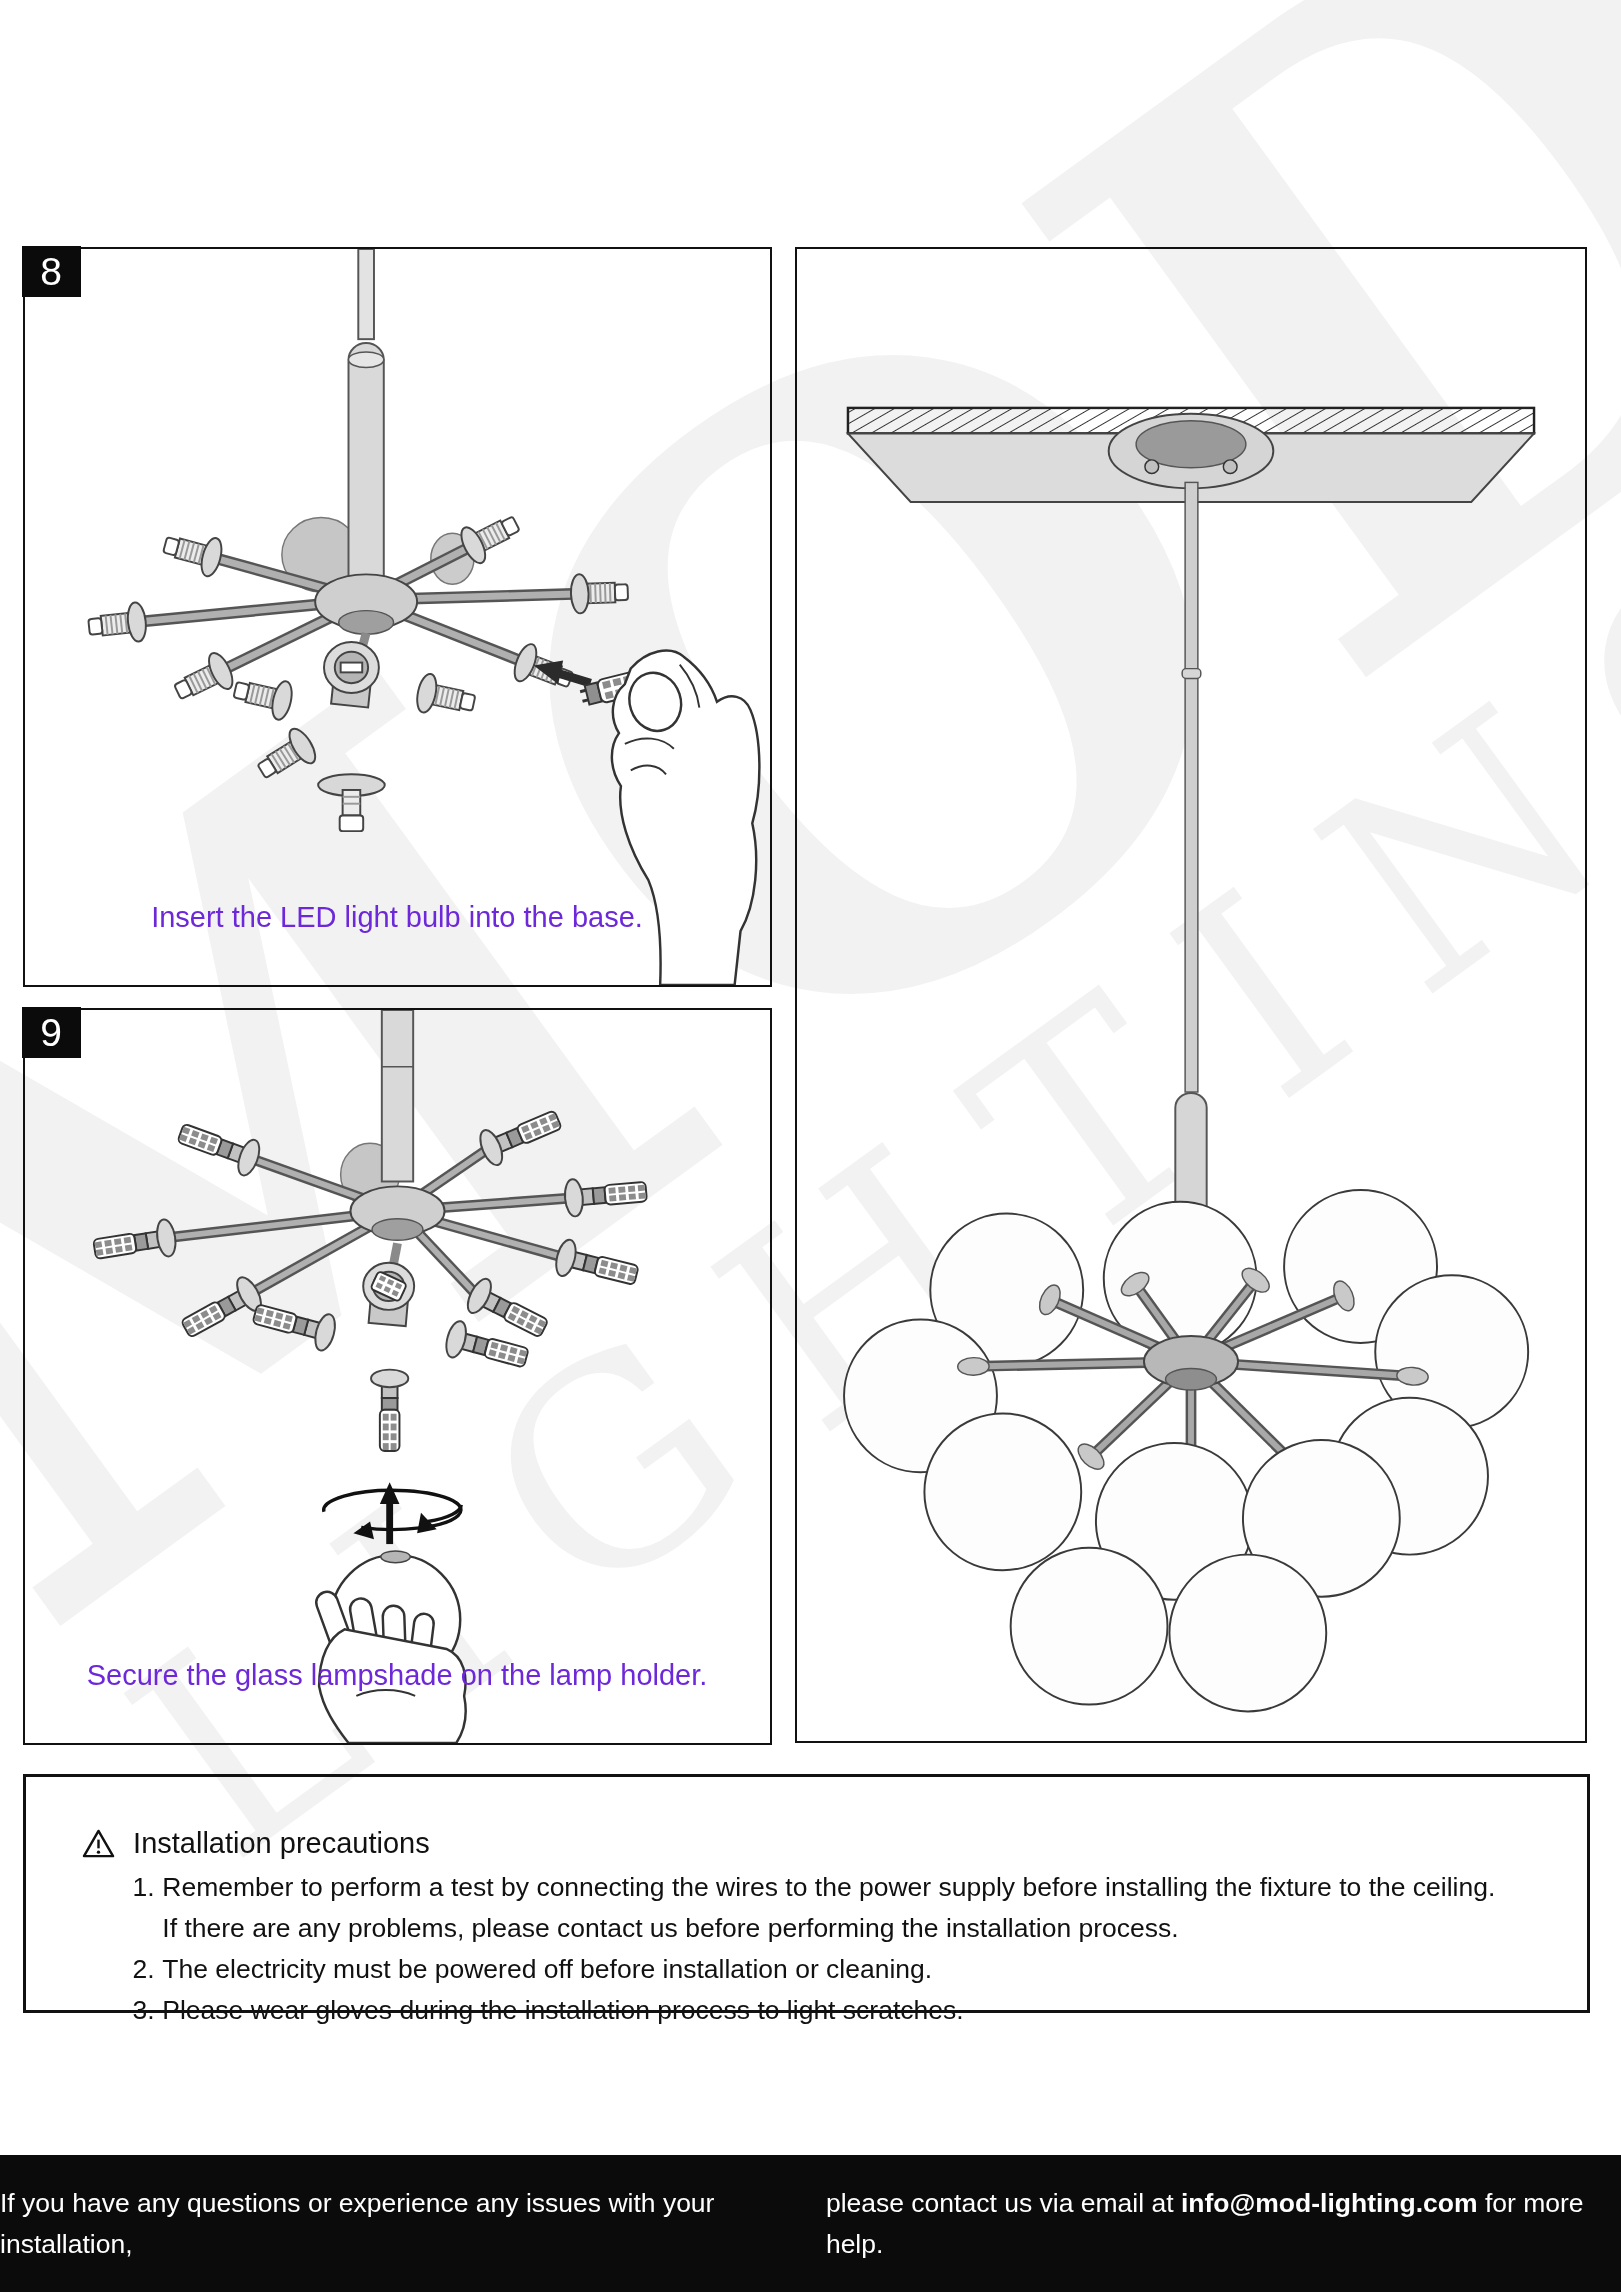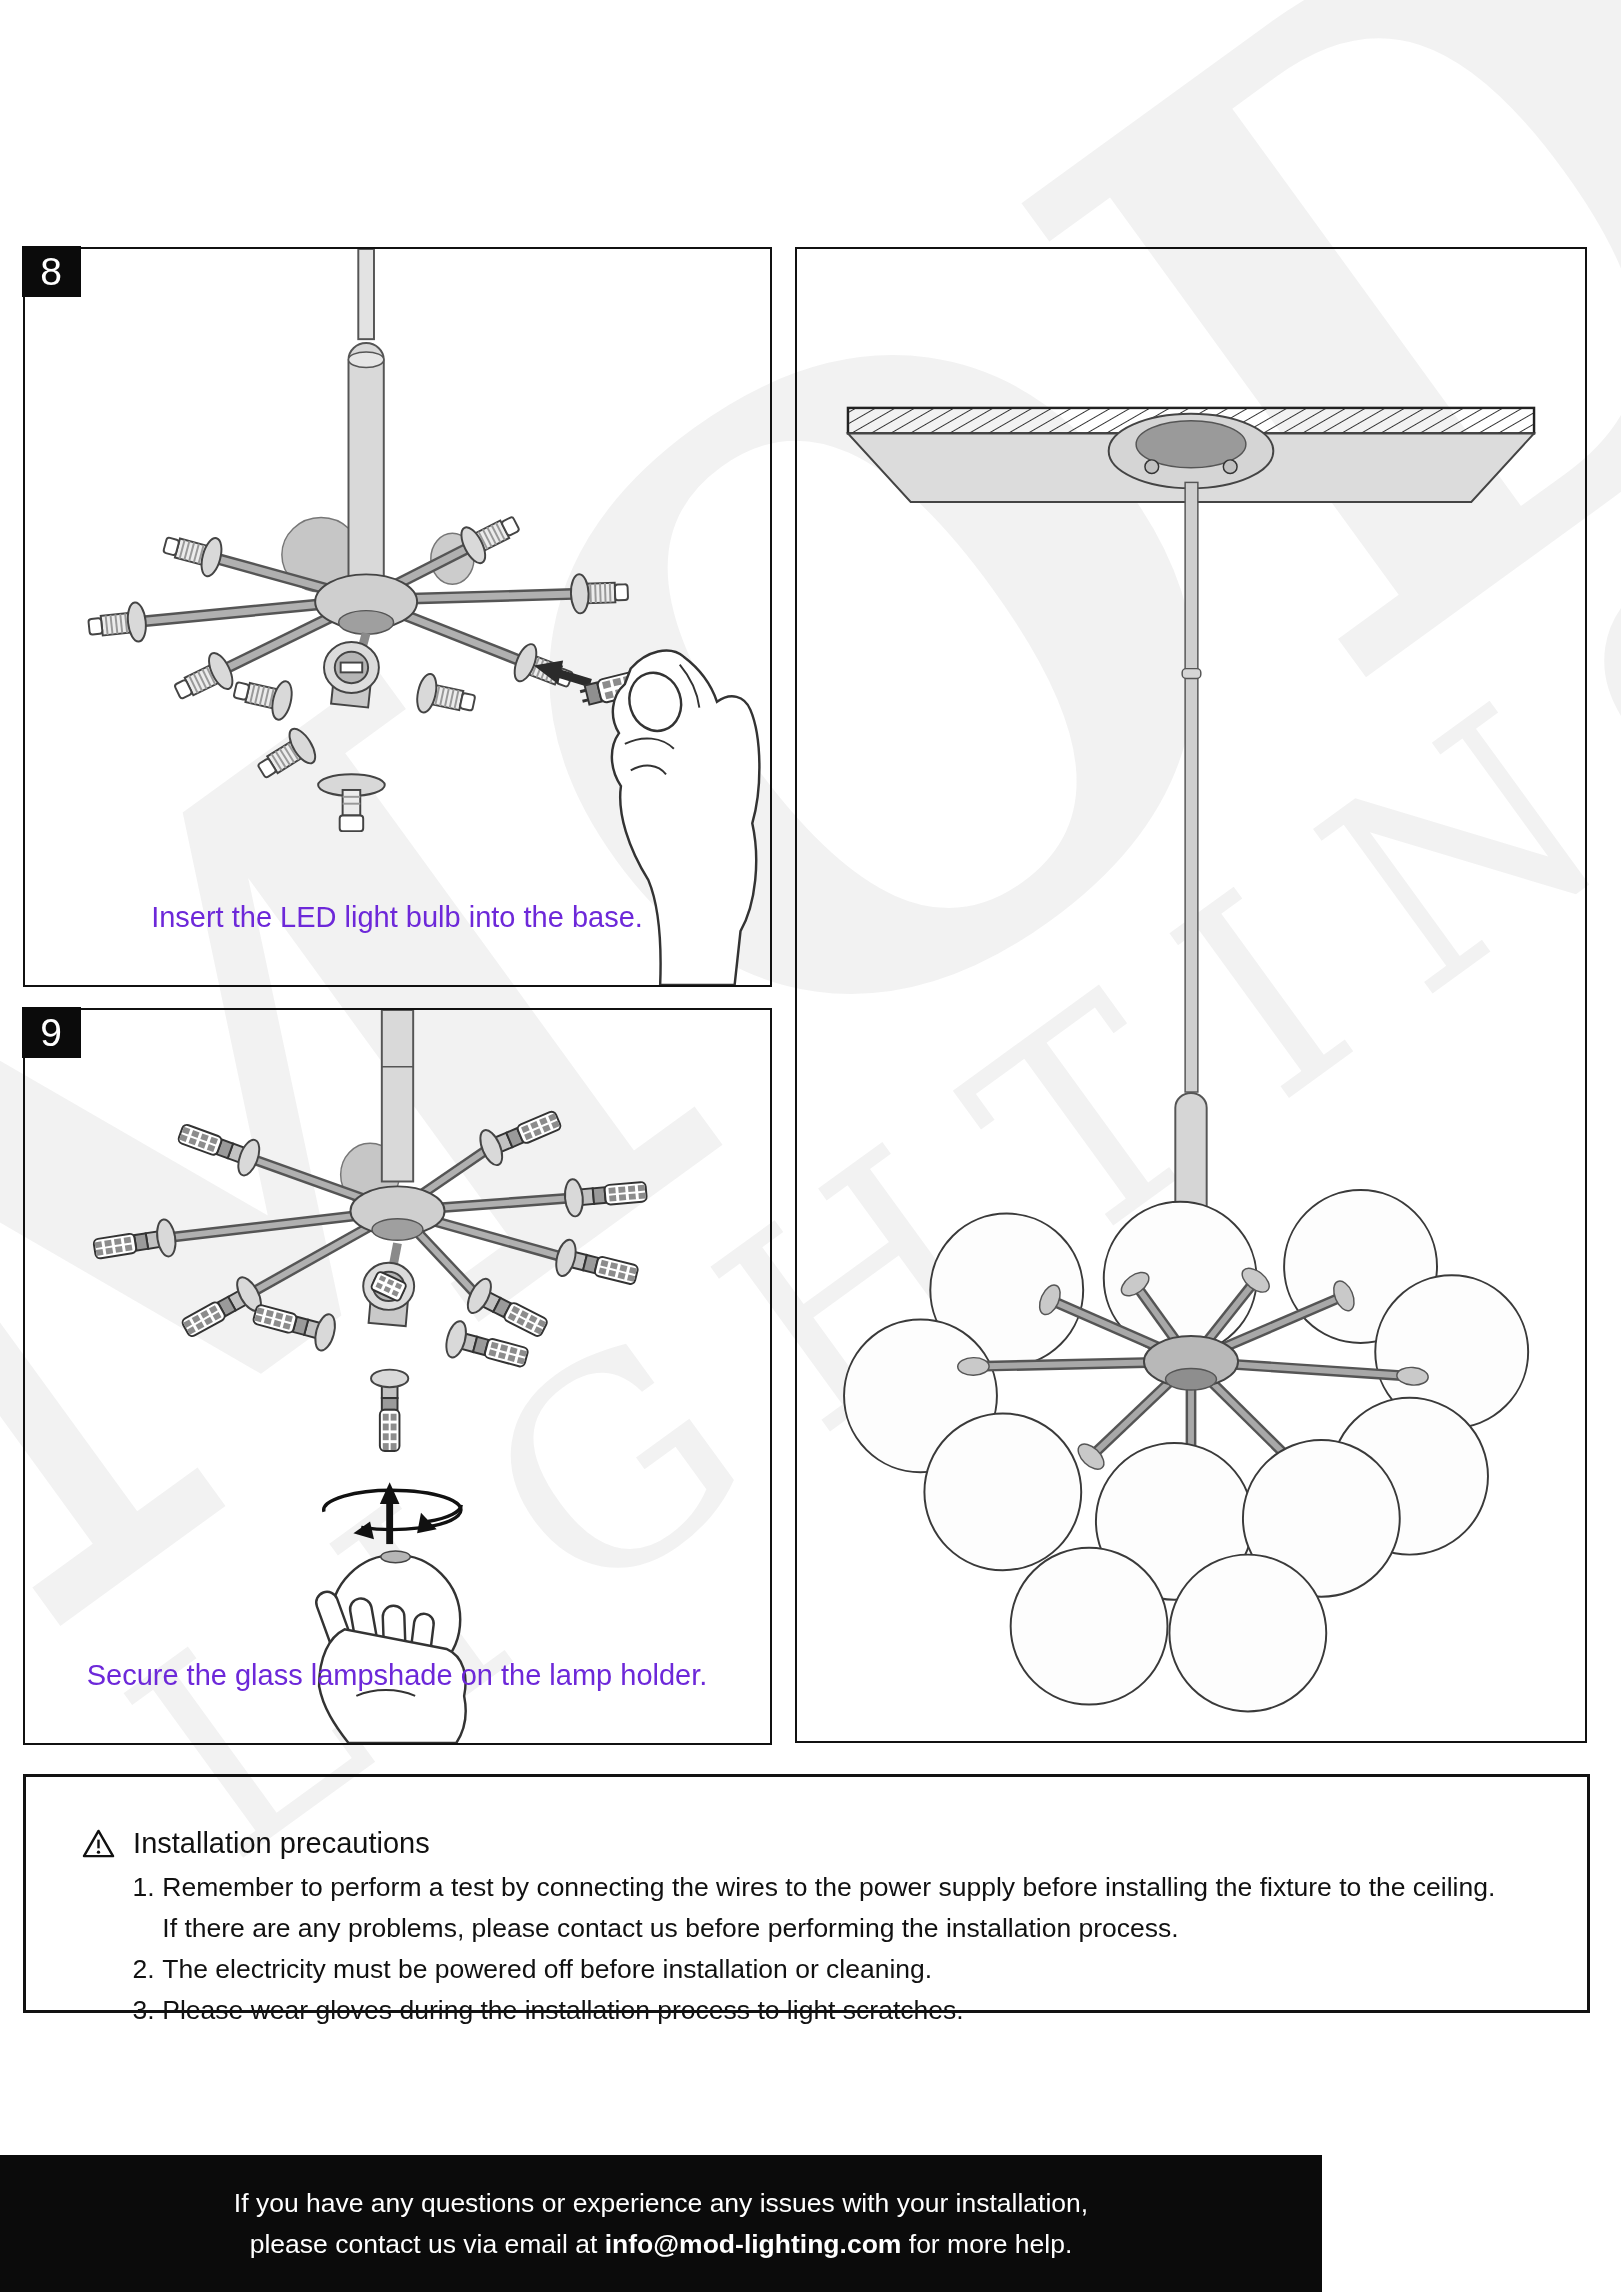--- a/index.html
+++ b/index.html
@@ -36,22 +36,22 @@
 
   
   .prec-inner{padding:25.5px 39px 0 55px;}
   .prec-head{display:flex;align-items:center;font-size:29px;color:#111;margin-bottom:7.8px;margin-top:24px;}
   .prec-head svg{margin-right:17.6px;}
   .prec-item{display:flex;font-size:26.5px;line-height:41px;color:#111;margin-left:39px;}
   .prec-num{width:35px;flex:0 0 35px;text-align:right;margin-right:7.8px;}
   .prec-text{flex:1;}
 
   
-  .footer{position:absolute;left:0;bottom:0;width:1322px;height:138px;background:#0b0b0b;color:#fff;z-index:3;
-    display:flex;flex-direction:column;align-items:center;justify-content:center;font-size:26.5px;line-height:41px;}
+  .footer{position:absolute;left:0;bottom:0;width:1621px;height:138px;background:#0b0b0b;color:#fff;z-index:3;
+    display:flex;flex-direction:row;align-items:center;justify-content:center;font-size:26.5px;line-height:41px;}
   .footer b{font-weight:bold;}
 </style>
 </head>
 <body>
 
 <div class="page">
 
   <div class="watermark">
     <div class="wm1">MOD</div>
     <div class="wm2">LIGHTING</div>

